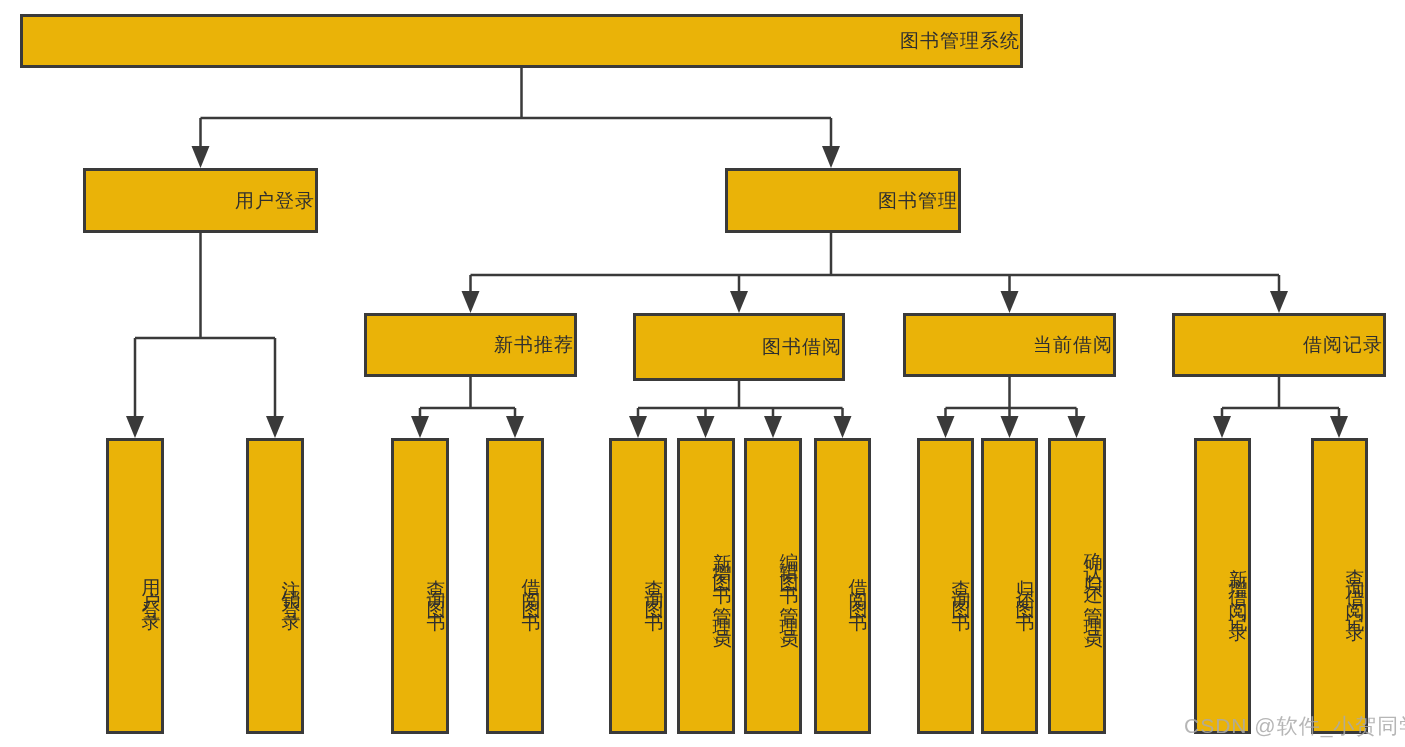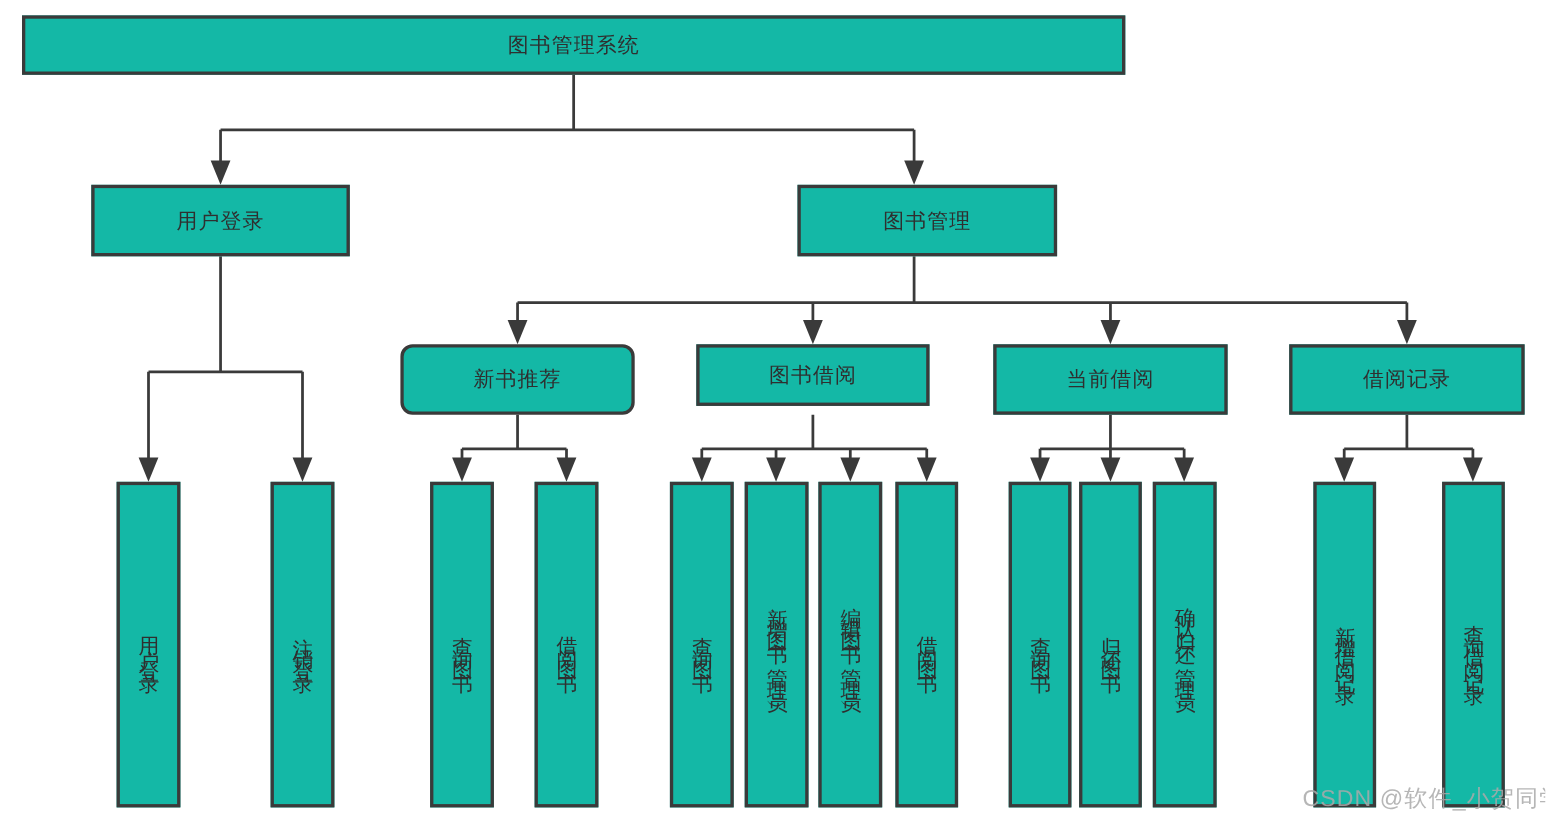--- a/index.html
+++ b/index.html
@@ -17,23 +17,23 @@
     background:var(--bg);
     overflow:hidden;
   }
   .connectors{
     position:absolute;left:0;top:0;width:1405px;height:747px;
     color:var(--line);
   }
   .node{
     position:absolute;
     box-sizing:border-box;
-    background:#14b8a6;
+    background:#eab308;
     border:3px solid var(--box-border);
-    display:flex;align-items:center;justify-content:center;
+    display:flex;align-items:center;justify-content:flex-end;
     color:var(--text);
   }
   .hbox span{
     font-size:19px;
     letter-spacing:1px;
     white-space:nowrap;
     color:var(--text);
   }
   .vbox span{
     writing-mode:vertical-rl;
@@ -109,24 +109,24 @@
     <span>图书管理系统</span>
   </div>
 
   <div class="node hbox" style="left:83px;top:168px;width:235px;height:65px;">
     <span>用户登录</span>
   </div>
   <div class="node hbox" style="left:713px;top:168px;width:236px;height:65px;margin-left:12px;">
     <span>图书管理</span>
   </div>
 
-  <div class="node hbox" style="left:364px;top:313px;width:213px;height:64px;border-radius:11px;">
+  <div class="node hbox" style="left:364px;top:313px;width:213px;height:64px;">
     <span>新书推荐</span>
   </div>
-  <div class="node hbox" style="left:633px;top:313px;width:212px;height:56px;">
+  <div class="node hbox" style="left:633px;top:313px;width:212px;height:68px;">
     <span>图书借阅</span>
   </div>
   <div class="node hbox" style="left:903px;top:313px;width:213px;height:64px;">
     <span>当前借阅</span>
   </div>
   <div class="node hbox" style="left:1172px;top:313px;width:214px;height:64px;">
     <span>借阅记录</span>
   </div>
 
   <div class="node vbox" style="left:106px;top:438px;width:58px;height:296px;">

